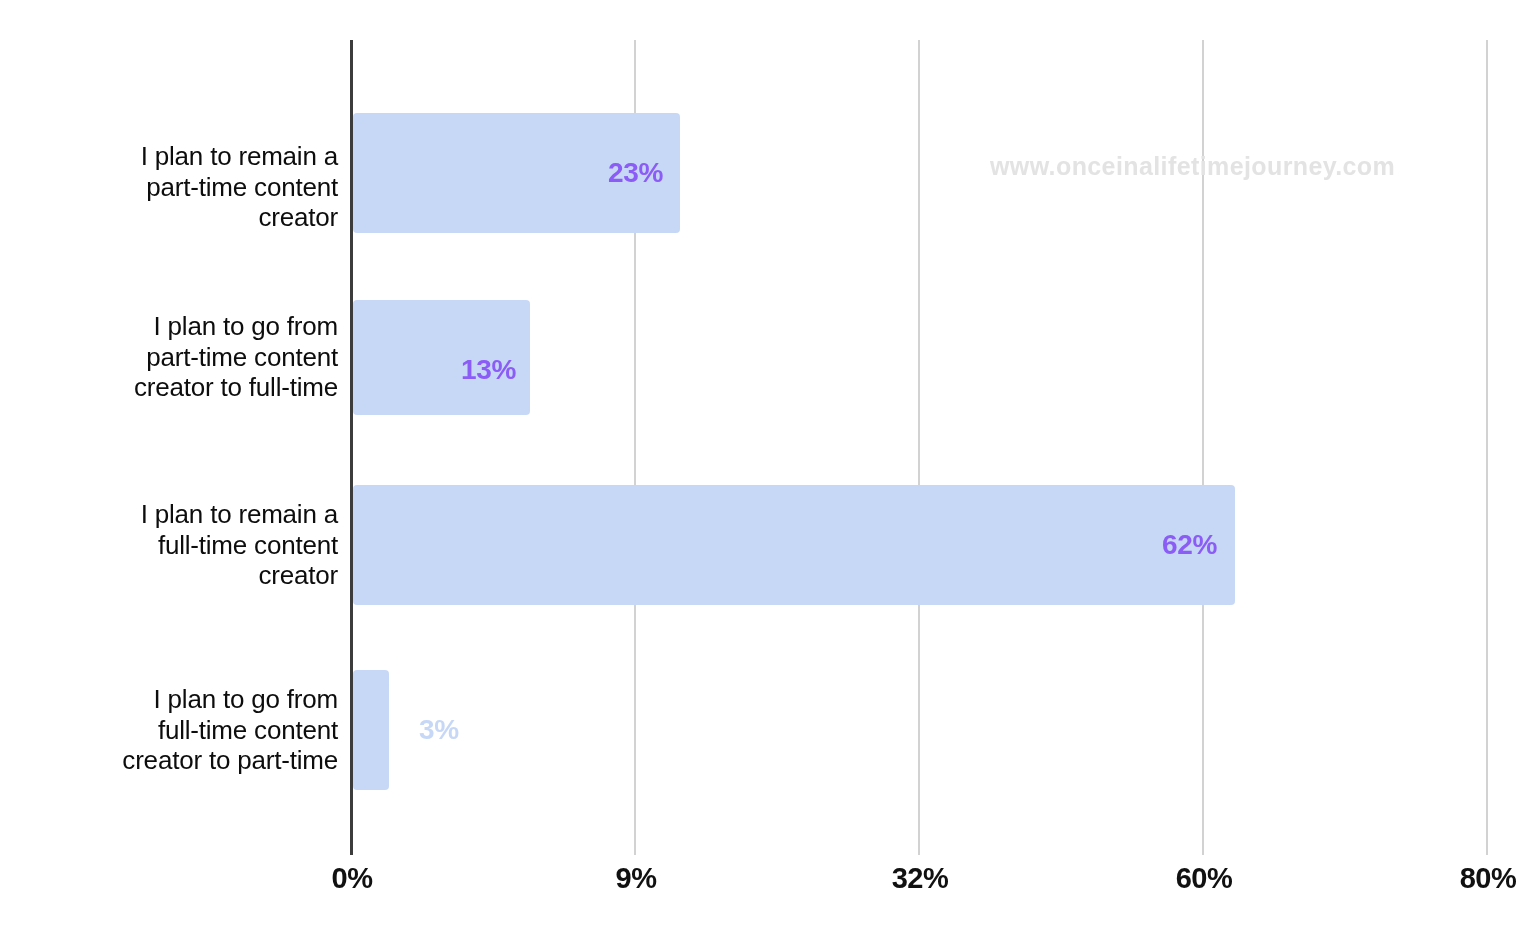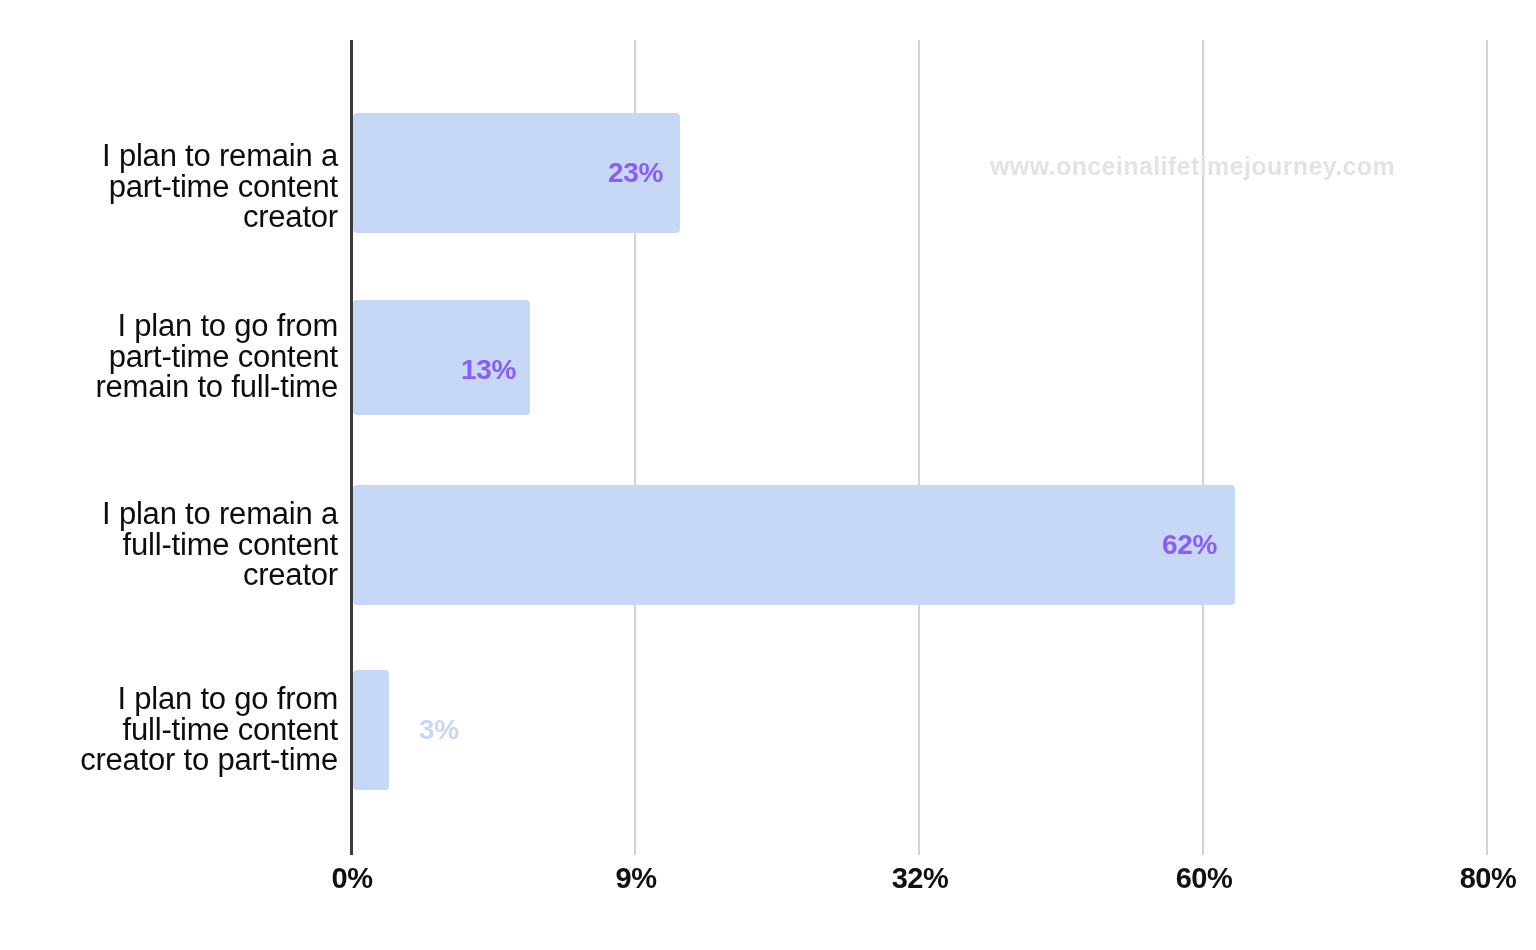--- a/index.html
+++ b/index.html
@@ -49,21 +49,21 @@
     position: absolute;
     left: 0;
     width: 1536px;
   }
   .bar-label {
     position: absolute;
     left: 40px;
     width: 298px;
     text-align: right;
     color: #0d0d0d;
-    font-size: 31px;
+    font-size: 26px;
     line-height: 30.5px;
     letter-spacing: -0.2px;
   }
   .bar-rect {
     position: absolute;
     background: #c7d8f7;
     border-radius: 4px;
   }
   .bar-value {
     position: absolute;
@@ -124,21 +124,21 @@
         <div>creator</div>
       </div>
       <div class="bar-rect" style="left:353px;top:0;width:327px;height:120px;"></div>
       <div class="bar-value" style="left:608px;top:44px;">23%</div>
     </div>
 
     <div class="bar-row" style="top:300px;height:115px;">
       <div class="bar-label" style="top:11px;">
         <div>I plan to go from</div>
         <div>part-time content</div>
-        <div>remain to full-time</div>
+        <div>creator to full-time</div>
       </div>
       <div class="bar-rect" style="left:353px;top:0;width:177px;height:115px;"></div>
       <div class="bar-value" style="left:461px;top:54px;">13%</div>
     </div>
 
     <div class="bar-row" style="top:485px;height:120px;">
       <div class="bar-label" style="top:14px;">
         <div>I plan to remain a</div>
         <div>full-time content</div>
         <div>creator</div>

